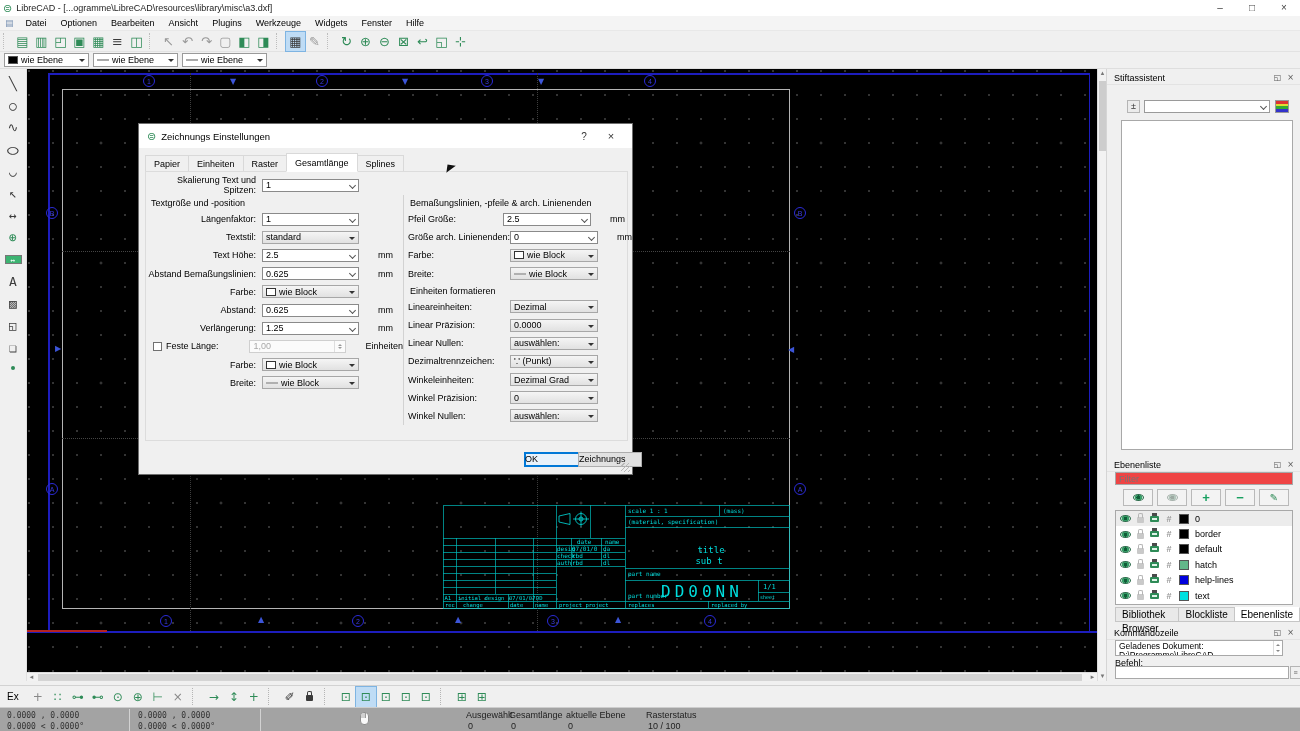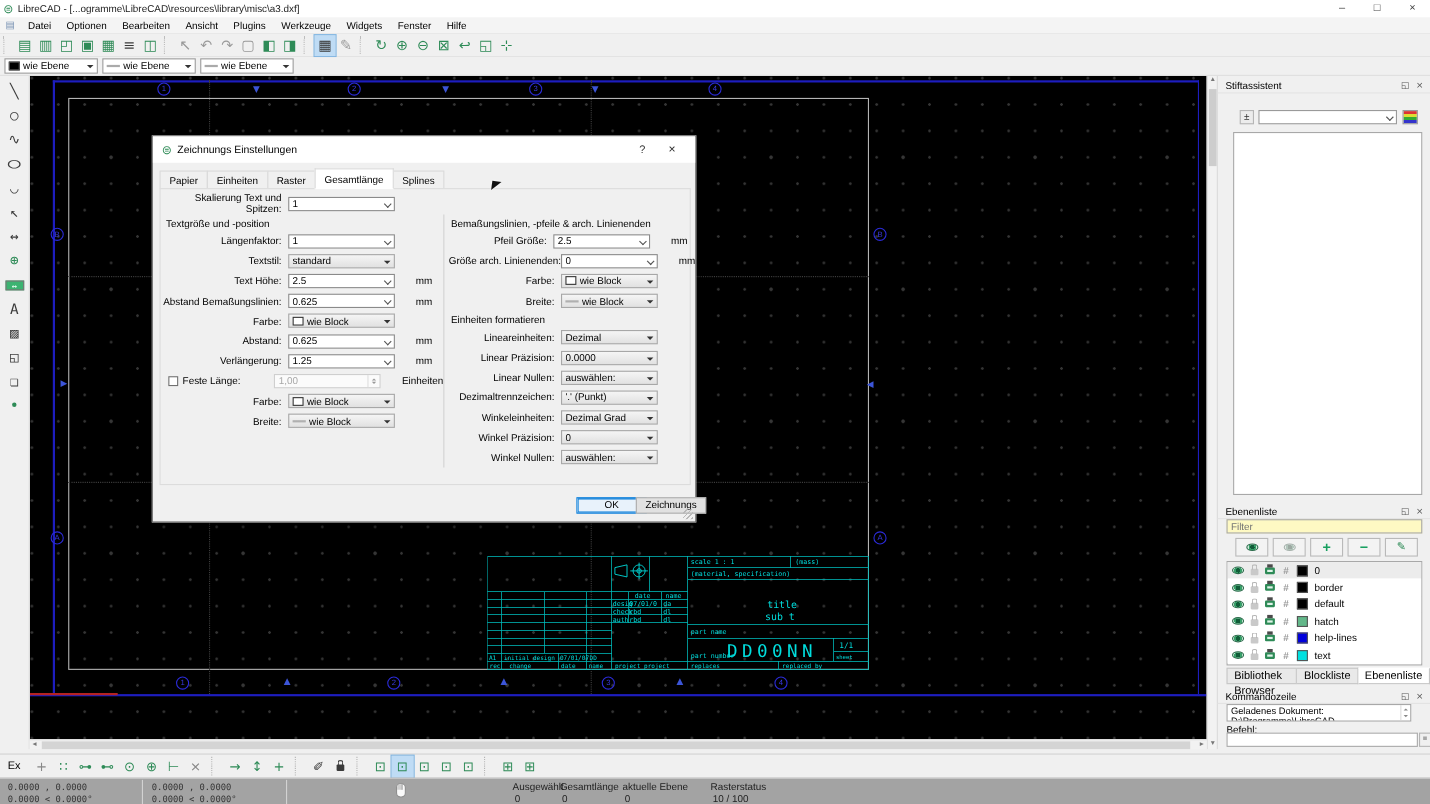--- a/index.html
+++ b/index.html
@@ -60,21 +60,21 @@
 
 
 .sidebar{position:absolute;left:1106px;top:69px;width:194px;height:612px;background:#f0f0f0;border-left:1px solid #d5d5d5;z-index:5}
 .phead{position:absolute;left:0;width:194px;height:14px;display:flex;align-items:center;padding:0 7px;font-size:9px;border-bottom:1px solid #e3e3e3}
 .phbtns{margin-left:auto;display:flex;gap:6px;font-size:8px;color:#555;font-family:"DejaVu Sans",sans-serif}
 .smallbtn{position:absolute;width:13px;height:13px;background:#ececec;border:1px solid #b5b5b5;font-size:9px;line-height:11px;text-align:center;color:#333}
 .scombo{position:absolute;height:13px;background:#fff;border:1px solid #9a9a9a}
 .chev{position:absolute;right:3px;top:3px;width:5px;height:5px;border-right:1px solid #555;border-bottom:1px solid #555;transform:rotate(45deg)}
 .colorbtn{position:absolute;width:14px;height:13px;border:1px solid #999;background:linear-gradient(180deg,#d33 0 25%,#dd3 25% 50%,#3a3 50% 75%,#33c 75% 100%)}
 .whitebox{position:absolute;background:#fff;border:1px solid #a8a8a8}
-.filter-input{position:absolute;height:13px;border:1px solid #a8a8a8;background:#fef9c3;font-size:9px;padding:0 3px;font-family:"Liberation Sans",sans-serif}
+.filter-input{position:absolute;height:13px;border:1px solid #a8a8a8;background:#ef4444;font-size:9px;padding:0 3px;font-family:"Liberation Sans",sans-serif}
 .pbtn{position:absolute;width:30px;height:17px;background:#f3f3f3;border:1px solid #b9b9b9;display:flex;align-items:center;justify-content:center}
 .pbtn .plus{color:#18a060;font-size:13px;font-weight:bold;line-height:13px}
 .pbtn .pen{color:#2e8b57;font-size:10px;font-family:"DejaVu Sans",sans-serif}
 .leye{width:11px;height:7px;border:1px solid #2a6b4a;border-radius:50%;display:inline-block;background:radial-gradient(circle,#115c38 0 2px,#37a169 2px 3.5px,#cfe9db 3.5px)}
 .leye.dim{opacity:.45;filter:grayscale(.6)}
 .llock{width:7px;height:6px;background:#c9c9c9;border-radius:1px;position:relative;display:inline-block;margin-top:3px}
 .llock::before{content:"";position:absolute;left:1px;top:-4px;width:3px;height:4px;border:1px solid #b5b5b5;border-bottom:none;border-radius:2px 2px 0 0}
 .lprint{width:9px;height:6px;background:#2e8b57;border-radius:1px;position:relative;display:inline-block}
 .lprint::before{content:"";position:absolute;left:2px;top:-3px;width:5px;height:3px;background:#4a4a4a}
 .lprint::after{content:"";position:absolute;left:2px;top:2px;width:5px;height:2px;background:#dff3e8}
@@ -105,35 +105,35 @@
 .dlg-pane{position:absolute;left:6px;top:47px;width:483px;height:270px;border:1px solid #dcdcdc;background:#f0f0f0;padding-top:2px}
 .toprow{display:flex;align-items:center;height:18px;margin-top:2px}
 .toprow>label{width:116px;text-align:right;padding-right:6px;font-size:9px}
 .dcols{display:flex;margin-top:1px}
 .col-left{width:257px}
 .col-right{width:222px;border-left:1px solid #d2d2d2;padding-left:4px}
 .dgroup{font-size:9px;height:15px;line-height:17px;padding-left:5px;white-space:nowrap}
 .col-right .dgroup{padding-left:2px}
 .drow{display:flex;align-items:center;height:18.2px;font-size:9px}
 .col-left .drow>label{width:116px;text-align:right;padding-right:6px;white-space:nowrap}
-.col-right .drow>label{width:102px;text-align:right;padding-right:6px;white-space:nowrap}
+.col-right .drow>label{width:102px;text-align:left;padding-right:6px;white-space:nowrap}
 .cklabel{display:flex;align-items:center;width:116px;padding-left:7px;text-align:left;white-space:nowrap}
 .checkbox{width:9px;height:9px;background:#fff;border:1px solid #707070;display:inline-block;margin-right:4px;flex:none}
 .combo{height:13px;background:#fff;border:1px solid #8a8a8a;display:flex;align-items:center;padding:0 13px 0 3px;font-size:9px;position:relative;width:97px;flex:none}
 .dselect{height:13px;background:linear-gradient(#f5f5f5,#e1e1e1);border:1px solid #a7a7a7;display:flex;align-items:center;gap:3px;padding:0 12px 0 3px;font-size:9px;position:relative;width:97px;flex:none}
 .col-right .combo,.col-right .dselect,.col-right .spinner{width:88px}
 .swatch{width:10px;height:8px;background:#fff;border:1px solid #333;flex:none}
 .wline{width:12px;height:2px;background:#b0b0b0;flex:none}
 .spinner{width:97px;height:13px;background:#fbfbfb;border:1px solid #cfcfcf;display:flex;align-items:center;padding:0 13px 0 3px;font-size:9px;color:#a8a8a8;position:relative;flex:none}
 .spbtns{position:absolute;right:0;top:0;bottom:0;width:11px;border-left:1px solid #dedede;display:flex;flex-direction:column;align-items:center;justify-content:center;gap:1px}
 .spbtns i{width:0;height:0;border:2.5px solid transparent;display:block}
 .spbtns i.up{border-bottom-color:#999}.spbtns i.dn{border-top-color:#999}
 .unit{margin-left:19px;font-size:9px}
 .cval{white-space:nowrap;overflow:hidden}
-.dbtn{position:absolute;width:64px;height:15px;background:#e1e1e1;border:1px solid #adadad;font-size:9px;text-align:center;line-height:13px}
+.dbtn{position:absolute;width:64px;height:15px;background:#e1e1e1;border:1px solid #adadad;font-size:9px;text-align:left;line-height:13px}
 .dbtn.ok{left:385px;top:328px;background:#e8f2fb;border:1px solid #0078d7;box-shadow:inset 0 0 0 1px #0078d7}
 .dbtn.cancel{left:439px;top:328px}
 .grip{position:absolute;right:2px;bottom:2px;width:9px;height:9px;background:repeating-linear-gradient(135deg,transparent 0 2px,#b8b8b8 2px 3px)}
 .cursor{position:absolute;left:447px;top:162px;font-size:11px;color:#111;z-index:60;font-family:"DejaVu Sans",sans-serif;text-shadow:0 0 1px #fff,0 0 2px #fff;transform:rotate(8deg)}
 
 
 .snapbar{position:absolute;left:0;top:685px;width:1300px;height:22px;background:#f0f0f0;border-top:1px solid #d2d2d2;display:flex;align-items:center;padding-left:7px;z-index:10}
 .snapbar .exlabel{font-size:10px;margin-right:9px}
 .sbtn{width:20px;height:20px;display:flex;align-items:center;justify-content:center;font-size:12px;font-family:"DejaVu Sans","DejaVu Sans Mono",sans-serif}
 .sbtn.green{color:#2e8b57}.sbtn.grey{color:#888}.sbtn.dark{color:#333}

